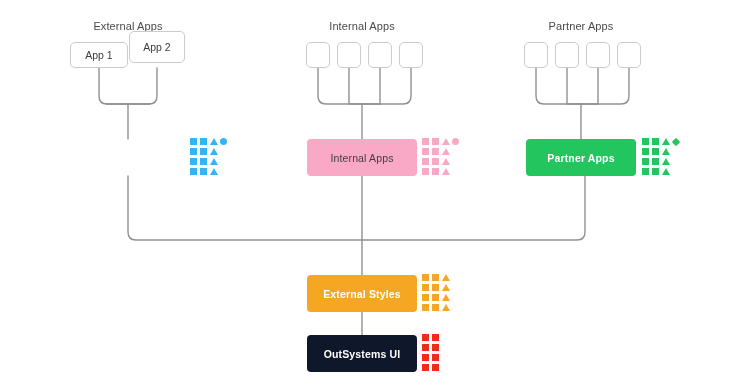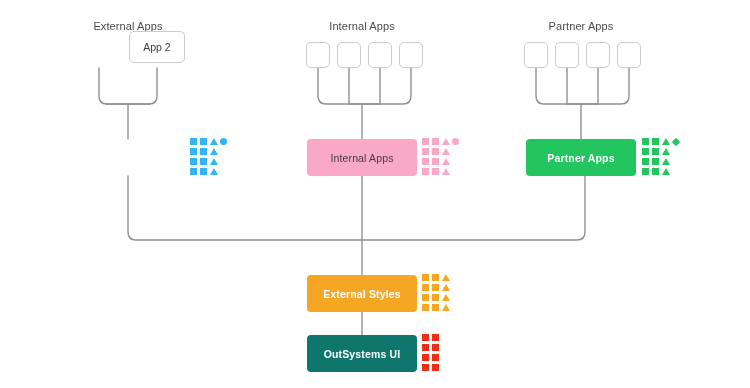--- a/index.html
+++ b/index.html
@@ -95,20 +95,21 @@
       <path d="M362 176 V275"></path>
     </g>
 
     <g>
       <path d="M362 312 V335"></path>
     </g>
   </svg>
 
   <div class="group-title" style="left:128px; top:20px;">External Apps</div>
 
+  <div class="app-box" style="left:70px; top:42px; width:58px; height:26px;">App 1</div>
   <div class="app-box" style="left:129px; top:31px; width:56px; height:32px;text-align:right;">App 2</div>
 
 
   <div class="glyphs" style="left:190px; top:138px; width:40px; height:40px;">
 
     <span class="gl-sq" style="left:0px;  top:0px;  width:7px; height:7px; background:#35b4f5;"></span>
     <span class="gl-sq" style="left:10px; top:0px;  width:7px; height:7px; background:#35b4f5;"></span>
     <span class="gl-tr" style="left:20px; top:0px; border-left:4px solid transparent; border-right:4px solid transparent; border-bottom:7px solid #35b4f5;"></span>
     <span class="gl-ci" style="left:30px; top:0px; width:7px; height:7px; background:#35b4f5;"></span>
 
@@ -185,21 +186,21 @@
     <span class="gl-sq" style="left:10px; top:10px; width:7px; height:7px; background:#f5a623;"></span>
     <span class="gl-tr" style="left:20px; top:10px; border-left:4px solid transparent; border-right:4px solid transparent; border-bottom:7px solid #f5a623;"></span>
     <span class="gl-sq" style="left:0px;  top:20px; width:7px; height:7px; background:#f5a623;"></span>
     <span class="gl-sq" style="left:10px; top:20px; width:7px; height:7px; background:#f5a623;"></span>
     <span class="gl-tr" style="left:20px; top:20px; border-left:4px solid transparent; border-right:4px solid transparent; border-bottom:7px solid #f5a623;"></span>
     <span class="gl-sq" style="left:0px;  top:30px; width:7px; height:7px; background:#f5a623;"></span>
     <span class="gl-sq" style="left:10px; top:30px; width:7px; height:7px; background:#f5a623;"></span>
     <span class="gl-tr" style="left:20px; top:30px; border-left:4px solid transparent; border-right:4px solid transparent; border-bottom:7px solid #f5a623;"></span>
   </div>
 
-  <div class="layer-box" style="left:307px; top:335px; width:110px; height:37px; background:#0f766e; color:#ffffff;">OutSystems UI</div>
+  <div class="layer-box" style="left:307px; top:335px; width:110px; height:37px; background:#0f172a; color:#ffffff;">OutSystems UI</div>
 
   <div class="glyphs" style="left:422px; top:334px; width:20px; height:40px;">
     <span class="gl-sq" style="left:0px;  top:0px;  width:7px; height:7px; background:#ee2d18;"></span>
     <span class="gl-sq" style="left:10px; top:0px;  width:7px; height:7px; background:#ee2d18;"></span>
     <span class="gl-sq" style="left:0px;  top:10px; width:7px; height:7px; background:#ee2d18;"></span>
     <span class="gl-sq" style="left:10px; top:10px; width:7px; height:7px; background:#ee2d18;"></span>
     <span class="gl-sq" style="left:0px;  top:20px; width:7px; height:7px; background:#ee2d18;"></span>
     <span class="gl-sq" style="left:10px; top:20px; width:7px; height:7px; background:#ee2d18;"></span>
     <span class="gl-sq" style="left:0px;  top:30px; width:7px; height:7px; background:#ee2d18;"></span>
     <span class="gl-sq" style="left:10px; top:30px; width:7px; height:7px; background:#ee2d18;"></span>

